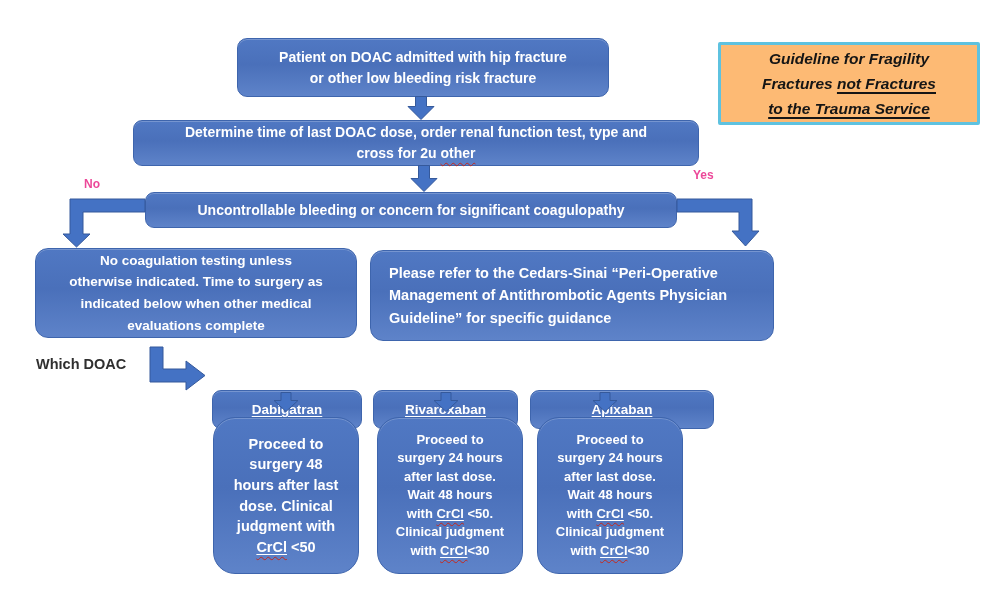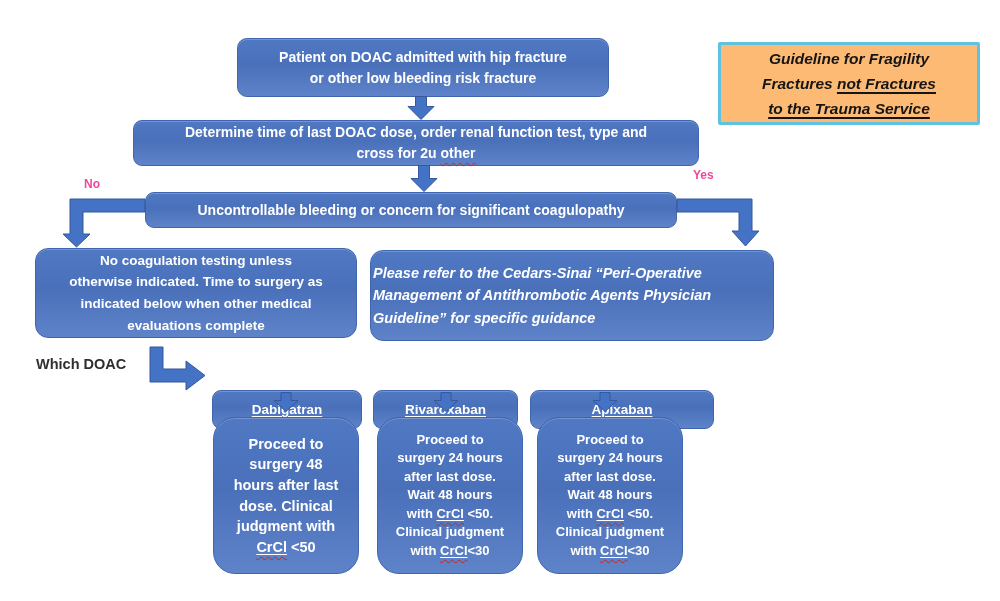--- a/index.html
+++ b/index.html
@@ -12,21 +12,21 @@
     background:linear-gradient(180deg,#5078c3 0%,#4a70ba 45%,#5e83c9 100%);
     border:1px solid #3e65ad;color:#ffffff;font-weight:700;text-align:center;
     box-shadow:inset 0 1px 0 rgba(255,255,255,.22);
     box-sizing:border-box;
   }
   .node .txt{width:100%;}
   #top-box{left:237px;top:38px;width:372px;height:59px;border-radius:10px;font-size:14px;line-height:1.5;}
   #dose-box{left:133px;top:120px;width:566px;height:46px;border-radius:9px;font-size:14px;line-height:1.5;}
   #bleeding-box{left:145px;top:192px;width:532px;height:36px;border-radius:9px;font-size:14px;}
   #no-box{left:35px;top:248px;width:322px;height:90px;border-radius:13px;font-size:13.5px;line-height:1.6;}
-  #refer-box{left:370px;top:250px;width:404px;height:91px;border-radius:13px;font-size:14.5px;line-height:1.55;justify-content:flex-start;text-align:left;padding:0 2px;font-style:italic;}
+  #refer-box{left:370px;top:250px;width:404px;height:91px;border-radius:13px;font-size:14.5px;line-height:1.55;justify-content:flex-start;text-align:left;padding:0 18px;}
   .drug-box{top:350px;height:39px;border-radius:9px;font-size:13.5px;margin-top:40px;}
   #drug-0{left:212px;width:150px;}
   #drug-1{left:373px;width:145px;}
   #drug-2{left:530px;width:184px;}
   .outcome-box{top:417px;width:146px;height:157px;border-radius:22px;line-height:1.42;}
   #outcome-0{left:213px;font-size:14.5px;}
   #outcome-1{left:377px;font-size:13px;}
   #outcome-2{left:537px;font-size:13px;}
   .flow-label{position:absolute;color:#ec4899;font-weight:700;font-size:12px;}
   #label-no{left:84px;top:177px;}

